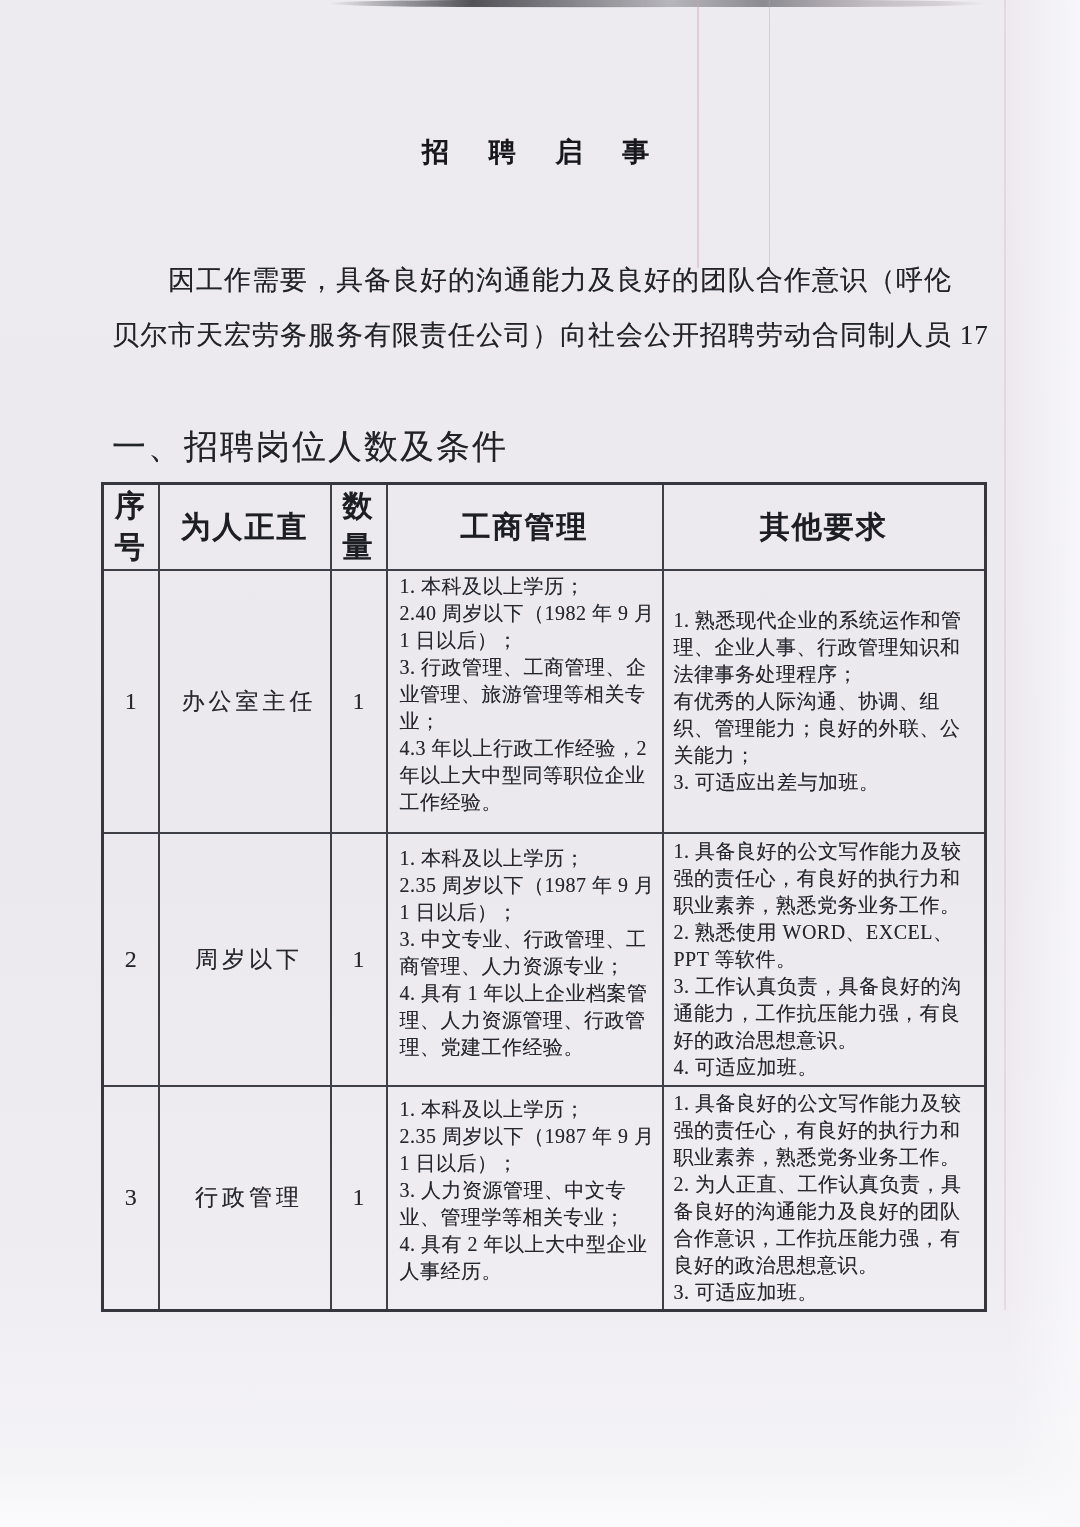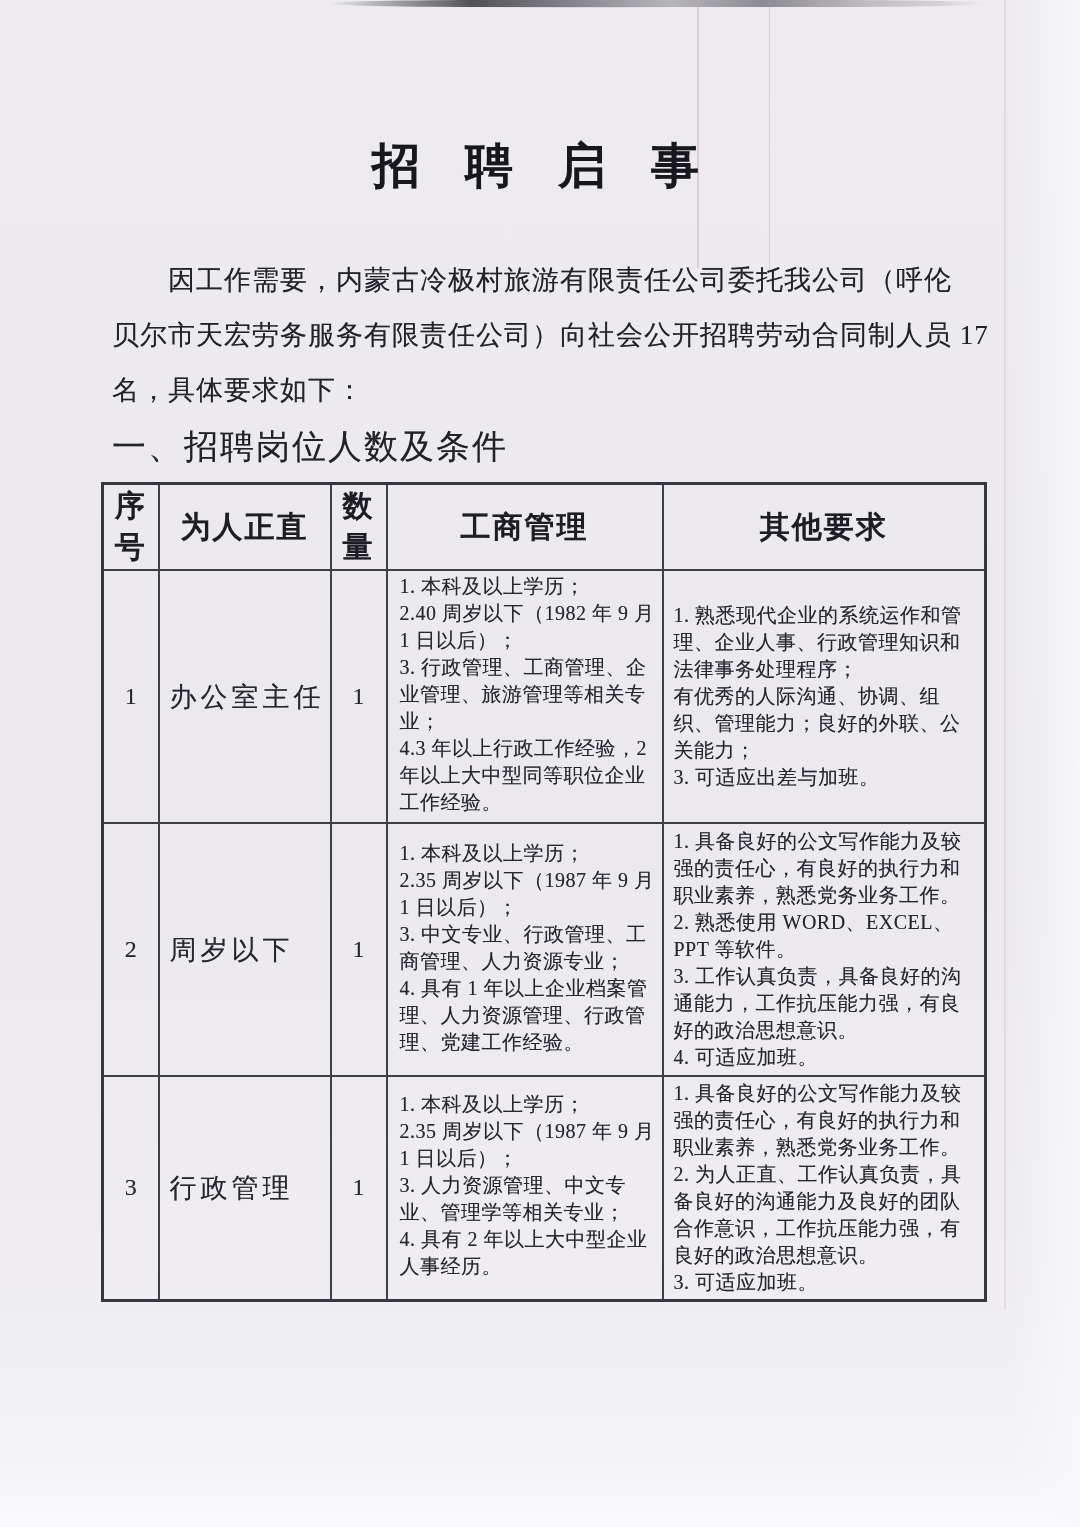--- a/index.html
+++ b/index.html
@@ -26,21 +26,21 @@
   .fold{position:absolute;top:0;}
   .fold-a{left:697px;width:2px;height:268px;background:rgba(205,170,176,.42);}
   .fold-b{left:769px;width:1px;height:272px;background:rgba(175,168,178,.40);}
   .fold-c{left:1004px;width:2px;height:1310px;background:rgba(210,175,180,.30);}
   .edge-right{position:absolute;top:0;right:0;width:70px;height:100%;
     background:linear-gradient(90deg,rgba(248,247,250,0),rgba(249,248,251,.85));}
   
   .title{
     position:absolute;top:134px;left:0;width:100%;
     text-align:center;
-    font-weight:700;font-size:48px;color:#17171d;
+    font-weight:700;font-size:27px;color:#17171d;
     letter-spacing:9px;word-spacing:15px;
   }
   .intro{position:absolute;left:112px;top:253px;width:900px;font-size:27px;line-height:55px;letter-spacing:1px;color:#222229;}
   .intro .line{white-space:nowrap;}
   .intro .line.indent{text-indent:56px;}
   .section-heading{position:absolute;left:112px;top:424px;font-size:34px;letter-spacing:2px;color:#222229;}
   
   table.positions{
     position:absolute;left:101px;top:482px;width:883px;
     border-collapse:collapse;table-layout:fixed;
@@ -55,42 +55,41 @@
     font-family:"Liberation Sans","DejaVu Sans",sans-serif;
     font-weight:700;font-size:30px;letter-spacing:2px;color:#1d1d24;
     text-align:center;vertical-align:middle;
   }
   tr.header-row{height:80px;}
   tr.row-1{height:252px;}
   tr.row-2{height:253px;}
   tr.row-3{height:224px;}
   td{vertical-align:middle;color:#26262e;}
   td.num{ text-align:center;font-size:24px; }
-  td.pos{ padding-left:10px;font-size:27px;letter-spacing:4px; }
-  td.quals{ font-size:20px;line-height:27px;letter-spacing:.5px;padding:2px 5px 6px 12px;white-space:pre-line; }
+  td.pos{ padding-left:10px;font-size:23px;letter-spacing:4px;text-align:center; }
+  td.quals{ font-size:20px;line-height:27px;letter-spacing:.5px;padding:2px 5px 16px 12px;white-space:pre-line; }
   td.other{ font-size:20px;line-height:27px;letter-spacing:.5px;padding:2px 12px 2px 10px;white-space:pre-line; }
 </style>
 </head>
 <body>
 
 <div class="page">
 
   <div class="smudge-top"></div>
   <div class="smudge-top2"></div>
   <div class="fold fold-a"></div>
   <div class="fold fold-b"></div>
   <div class="fold fold-c"></div>
   <div class="edge-right"></div>
 
   <div class="title">招 聘 启 事</div>
 
   <div class="intro">
-    <div class="line indent">因工作需要，内蒙古冷极村旅游有限责任公司委托我公司（呼伦</div>
+    <div class="line indent">因工作需要，具备良好的沟通能力及良好的团队合作意识（呼伦</div>
     <div class="line">贝尔市天宏劳务服务有限责任公司）向社会公开招聘劳动合同制人员 17</div>
-    <div class="line">名，具体要求如下：</div>
   </div>
 
   <div class="section-heading">一、招聘岗位人数及条件</div>
 
   <table class="positions">
     <colgroup>
       <col style="width:56px">
       <col style="width:172px">
       <col style="width:56px">
       <col style="width:276px">

